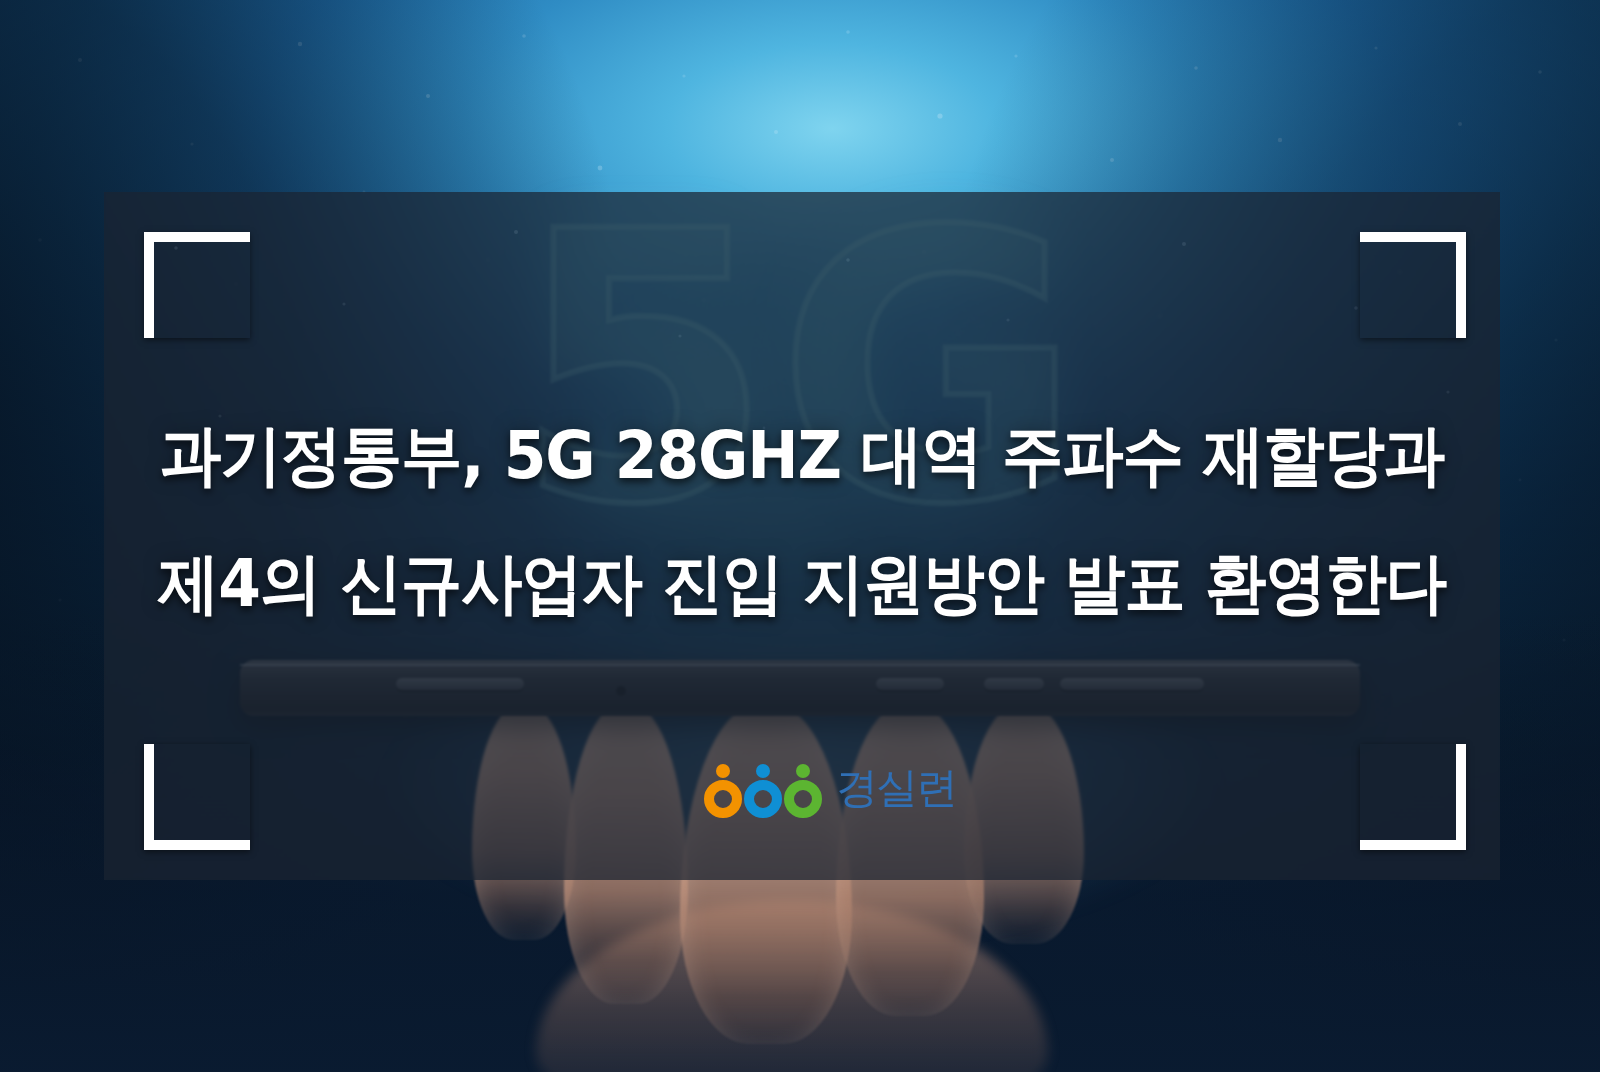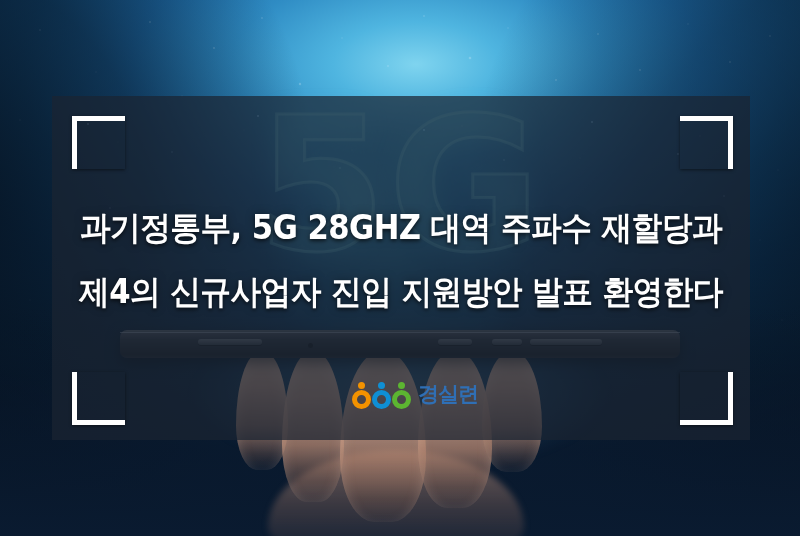--- a/index.html
+++ b/index.html
@@ -264,21 +264,21 @@
     position: absolute;
     bottom: 0; left: 0;
     width: 19px; height: 19px;
     border-radius: 50%;
     box-sizing: border-box;
     border-width: 5px;
     border-style: solid;
   }
   .logo-text {
     font-family: "DejaVu Sans", sans-serif;
-    font-weight: 700;
+    font-weight: 400;
     font-size: 21px;
     letter-spacing: -1px;
     line-height: 1;
     padding-bottom: 2px;
   }
 </style>
 </head>
 <body>
 
 <div class="canvas">

